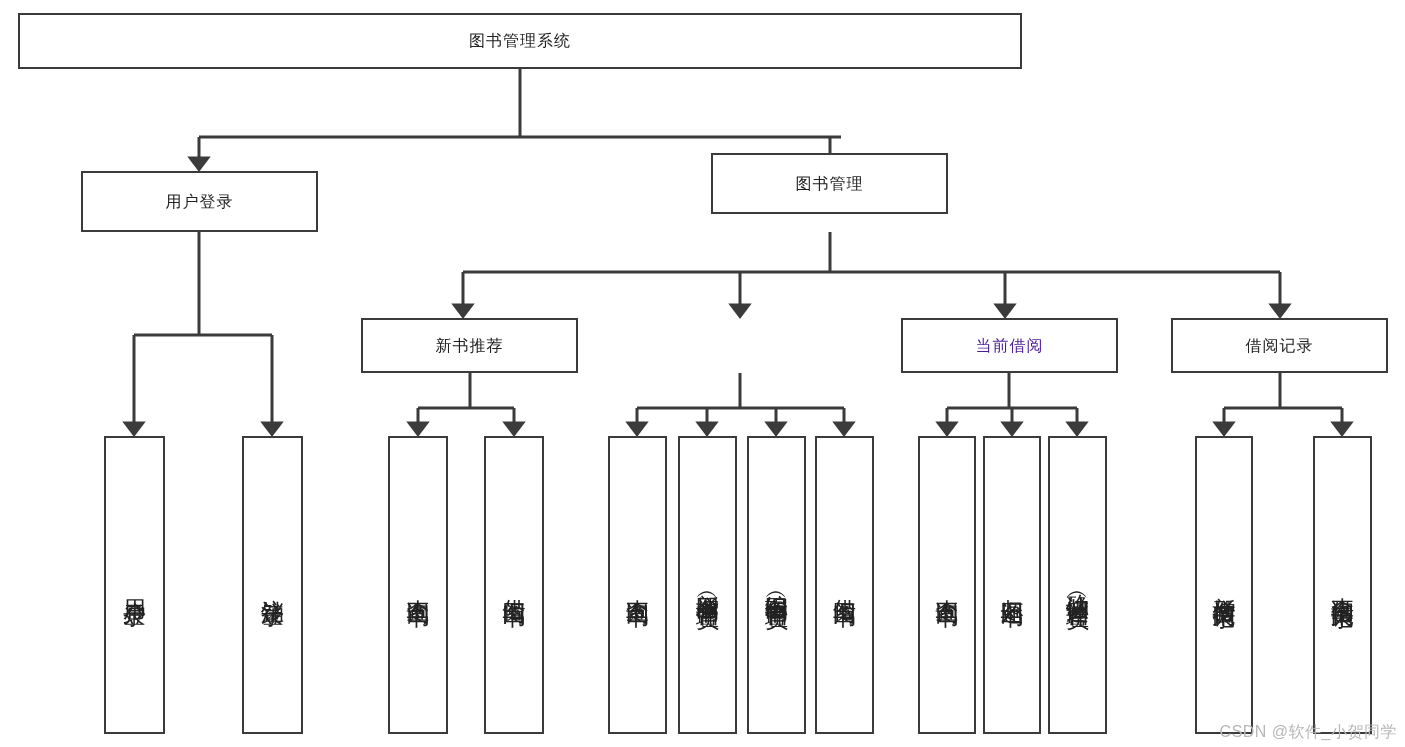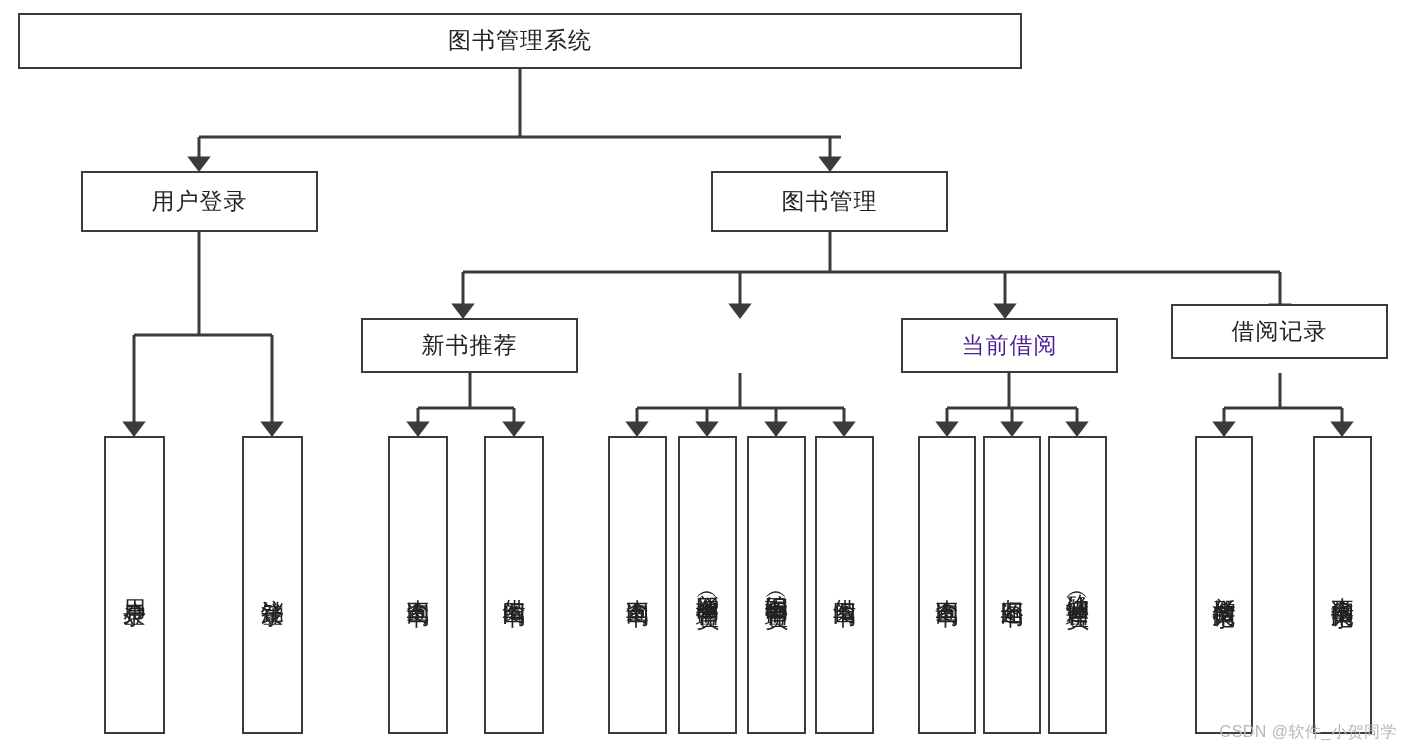--- a/index.html
+++ b/index.html
@@ -31,21 +31,21 @@
     box-sizing: border-box;
     background: #ffffff;
     border: 2px solid #3b3b3b;
     display: flex;
     align-items: center;
     justify-content: center;
     color: #222222;
     z-index: 2;
   }
   .node.horizontal {
-    font-size: 23px;
+    font-size: 16px;
     letter-spacing: 1px;
     line-height: 1.2;
   }
   .node.vertical {
     font-size: 23px;
     letter-spacing: 2px;
     line-height: 1.18;
   }
   .node.vertical .label {
     writing-mode: vertical-rl;
@@ -125,31 +125,31 @@
     </g>
   </svg>
 
   <div class="node horizontal" style="left: 18px; top: 13px; width: 1004px; height: 56px; border-color: rgb(59, 59, 59); background: rgb(255, 255, 255); color: rgb(34, 34, 34);">
     <span class="label">图书管理系统</span>
   </div>
 
   <div class="node horizontal" style="left: 81px; top: 171px; width: 237px; height: 61px; border-color: rgb(59, 59, 59); background: rgb(255, 255, 255); color: rgb(34, 34, 34);">
     <span class="label">用户登录</span>
   </div>
-  <div class="node horizontal" style="left: 711px; top: 171px; width: 237px; height: 61px; border-color: rgb(59, 59, 59); background: rgb(255, 255, 255); color: rgb(34, 34, 34);">
+  <div class="node horizontal" style="left: 711px; top: 153px; width: 237px; height: 61px; border-color: rgb(59, 59, 59); background: rgb(255, 255, 255); color: rgb(34, 34, 34);">
     <span class="label">图书管理</span>
   </div>
 
   <div class="node horizontal" style="left: 361px; top: 318px; width: 217px; height: 55px; border-color: rgb(59, 59, 59); background: rgb(255, 255, 255); color: rgb(34, 34, 34);">
     <span class="label">新书推荐</span>
   </div>
   <div class="node horizontal" style="left: 901px; top: 318px; width: 217px; height: 55px; border-color: rgb(59, 59, 59); background: rgb(255, 255, 255); color: #4c1d95;">
     <span class="label">当前借阅</span>
   </div>
-  <div class="node horizontal" style="left: 1171px; top: 304px; width: 217px; height: 55px; border-color: rgb(59, 59, 59); background: rgb(255, 255, 255); color: rgb(34, 34, 34);">
+  <div class="node horizontal" style="left: 1171px; top: 318px; width: 217px; height: 55px; border-color: rgb(59, 59, 59); background: rgb(255, 255, 255); color: rgb(34, 34, 34);">
     <span class="label">借阅记录</span>
   </div>
 
   <div class="node vertical" style="left: 104px; top: 436px; width: 61px; height: 298px; border-color: rgb(59, 59, 59); background: rgb(255, 255, 255); color: rgb(34, 34, 34);">
     <span class="label">用户登录</span>
   </div>
   <div class="node vertical" style="left: 242px; top: 436px; width: 61px; height: 298px; border-color: rgb(59, 59, 59); background: rgb(255, 255, 255); color: rgb(34, 34, 34);">
     <span class="label">注销登录</span>
   </div>
 

